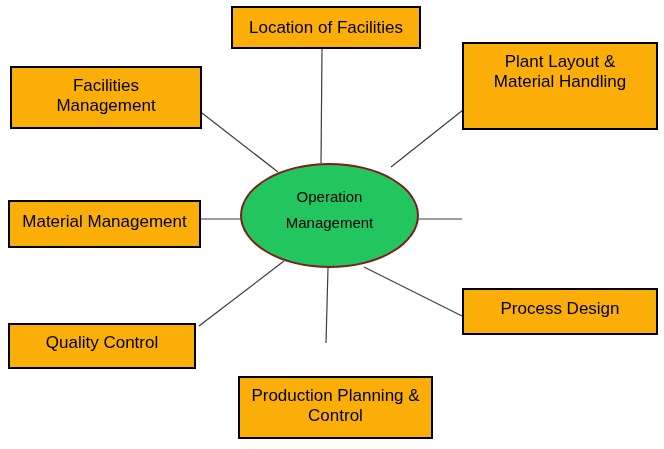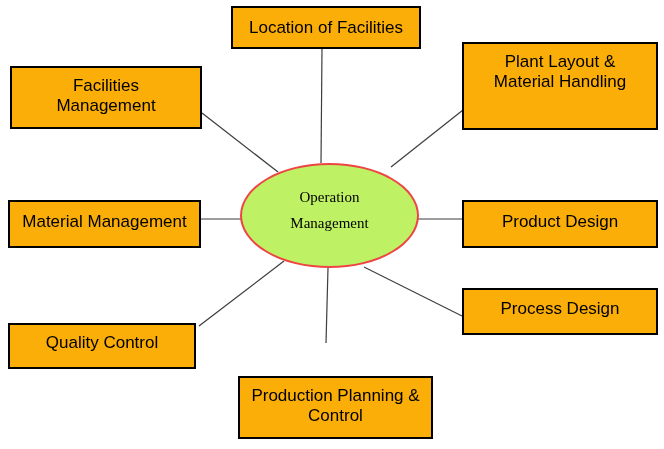--- a/index.html
+++ b/index.html
@@ -35,35 +35,34 @@
     text-align: center;
     font-size: 17px;
     line-height: 20px;
     white-space: pre-line;
     z-index: 1;
     padding-top: 8px;
   }
   .center-ellipse {
     position: absolute;
     box-sizing: border-box;
-    background: #bef264;
-    border: 2px solid #ef4444;
+    background: #22c55e;
+    border: 2px solid #7f1d1d;
     border-radius: 50%;
     color: #000000;
     display: flex;
     flex-direction: column;
     justify-content: center;
     align-items: center;
     text-align: center;
     font-size: 15px;
     line-height: 26px;
     white-space: pre-line;
     z-index: 1;
     padding-bottom: 12px;
-    font-family: Liberation Serif, serif;
   }
   
   .n-location    { left: 231px; top:   6px; width: 190px; height: 43px; padding-top: 10px; }
   .n-plant       { left: 462px; top:  42px; width: 196px; height: 88px; }
   .n-maintenance { left:  10px; top:  66px; width: 192px; height: 63px; }
   .n-material    { left:   8px; top: 200px; width: 193px; height: 48px; padding-top: 10px; }
   .n-product     { left: 462px; top: 200px; width: 196px; height: 48px; padding-top: 10px; }
   .n-quality     { left:   8px; top: 323px; width: 188px; height: 46px; padding-top: 8px; }
   .n-process     { left: 462px; top: 288px; width: 196px; height: 47px; padding-top: 9px; }
   .n-production  { left: 238px; top: 376px; width: 195px; height: 63px; }
@@ -96,23 +95,20 @@
 
   <div class="node n-maintenance">
     <span>Facilities
 Management</span>
   </div>
 
   <div class="node n-material">
     <span>Material Management</span>
   </div>
 
-  <div class="node n-product">
-    <span>Product Design</span>
-  </div>
 
   <div class="node n-quality">
     <span>Quality Control</span>
   </div>
 
   <div class="node n-process">
     <span>Process Design</span>
   </div>
 
   <div class="node n-production">

